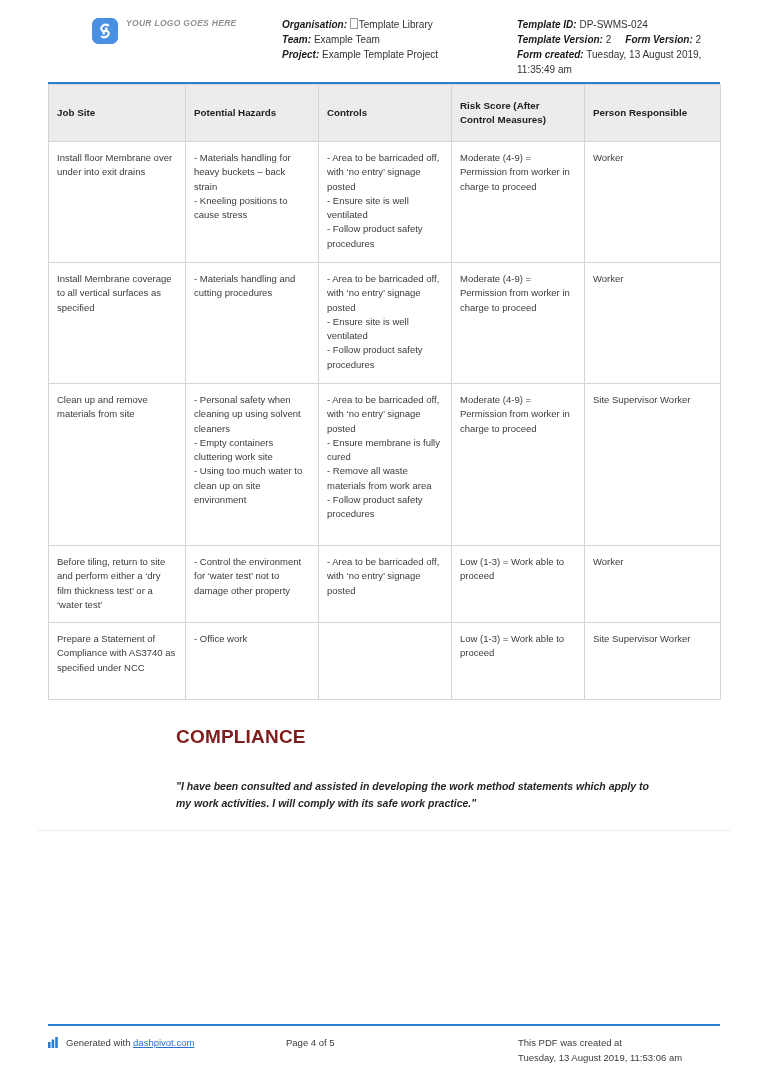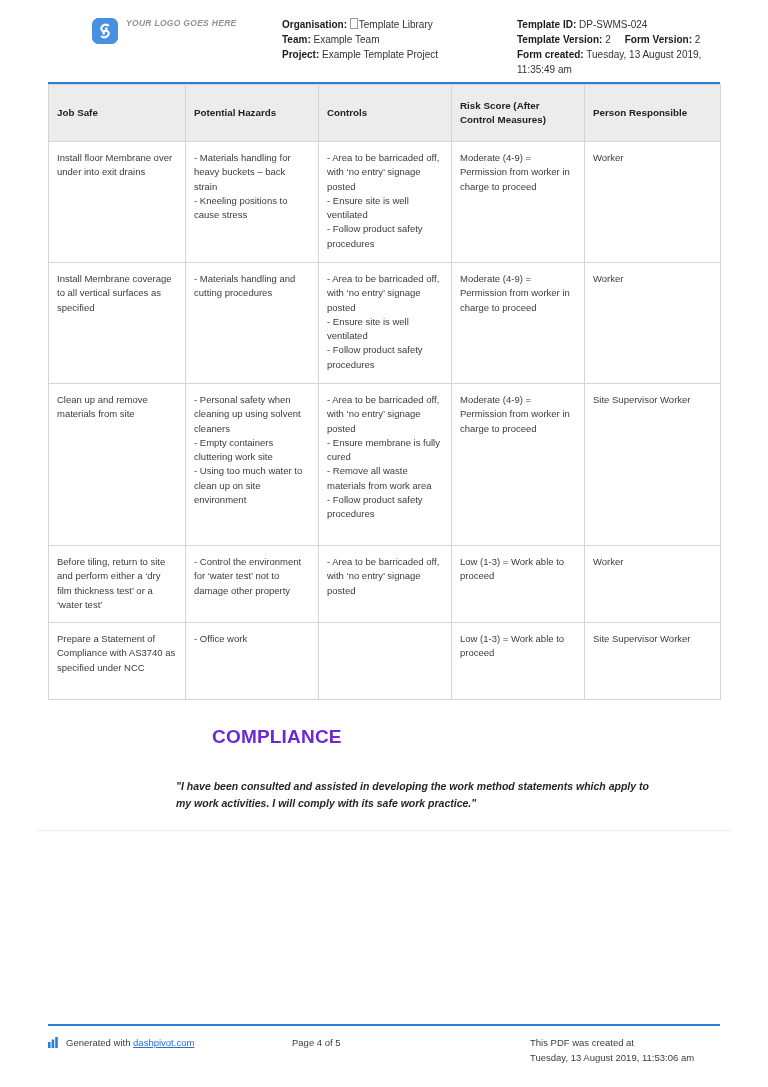--- a/index.html
+++ b/index.html
@@ -60,21 +60,21 @@
   .meta-col {
     font-size: 10px;
     line-height: 15px;
     color: #333333;
     padding-top: 3px;
   }
   .meta-col.left { flex: 0 0 235px; }
   .meta-col.right { flex: 1 1 auto; }
   .meta-line { white-space: nowrap; }
   .meta-line.wrap { white-space: normal; max-width: 250px; }
-  .meta-label { font-weight: bold; color: #1a1a1a; }
+  .meta-label { font-weight: bold; color: #1a1a1a; font-style: italic; }
   .tofu {
     display: inline-block;
     width: 6px;
     height: 9px;
     border: 1px solid #9a9a9a;
     vertical-align: -1px;
     margin-right: 1px;
   }
   .gap-inline { display: inline-block; width: 14px; }
 
@@ -135,23 +135,22 @@
   .row-h5 > td { height: 58px; }
 
   
   .compliance-wrap {
     margin-top: 26px;
     padding-left: 128px;
   }
   .compliance-title {
     font-size: 19px;
     font-weight: bold;
-    color: #6d28d9;
+    color: #7f1d1d;
     letter-spacing: 0.2px;
-    margin-left: 36px;
   }
   .compliance-quote {
     margin-top: 30px;
     font-size: 10.5px;
     font-weight: bold;
     font-style: italic;
     line-height: 17px;
     color: #262626;
     max-width: 480px;
   }
@@ -171,21 +170,20 @@
   .footer-rule {
     height: 2px;
     background: #2a7fd4;
     margin-bottom: 10px;
   }
   .footer-cols {
     display: flex;
     font-size: 9.5px;
     line-height: 14.5px;
     color: #3b3b3b;
-    justify-content: space-between;
   }
   .fcol-1 { flex: 0 0 238px; display: flex; align-items: flex-start; }
   .fcol-2 { flex: 0 0 232px; }
   .fcol-3 { flex: 1 1 auto; max-width: 190px; }
   .chart-icon { margin-right: 6px; flex: 0 0 12px; padding-top: 1px; }
   .footer-link {
     color: #2a6fd4;
     text-decoration: underline;
   }
 </style>
@@ -245,21 +243,21 @@
   <table class="swms">
     <colgroup>
       <col class="col-1">
         <col class="col-2">
         <col class="col-3">
         <col class="col-4">
         <col class="col-5">
     </colgroup>
     <thead>
       <tr>
-        <th>Job Safe</th>
+        <th>Job Site</th>
         <th>Potential Hazards</th>
         <th>Controls</th>
         <th>Risk Score (After Control Measures)</th>
         <th>Person Responsible</th>
       </tr>
     </thead>
     <tbody>
       <tr class="row-h1">
         <td>
           <span class="cell-line">Install floor Membrane over under into exit drains</span>

